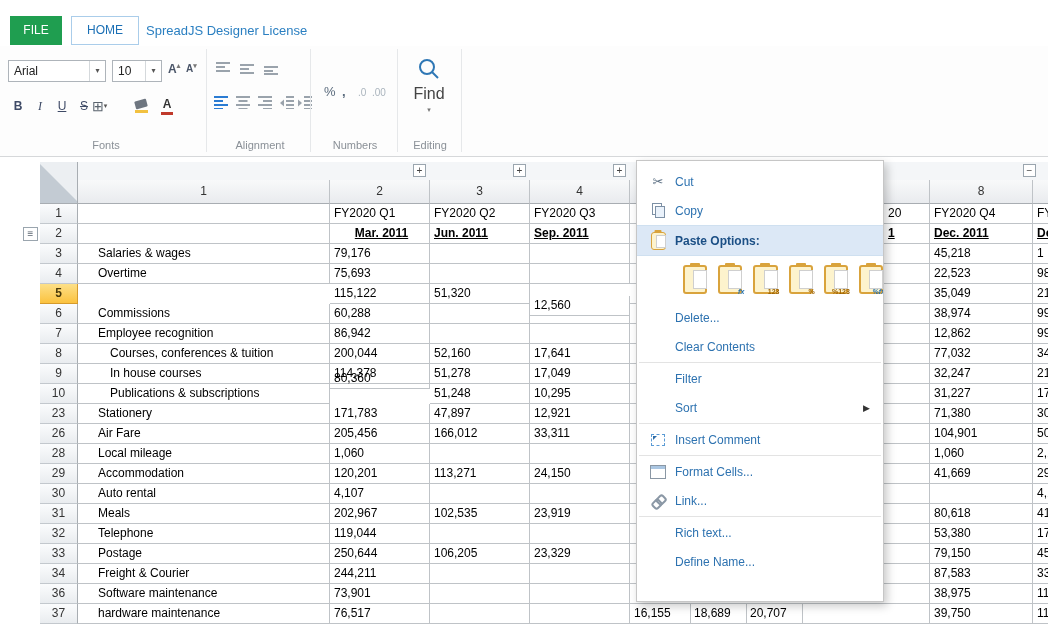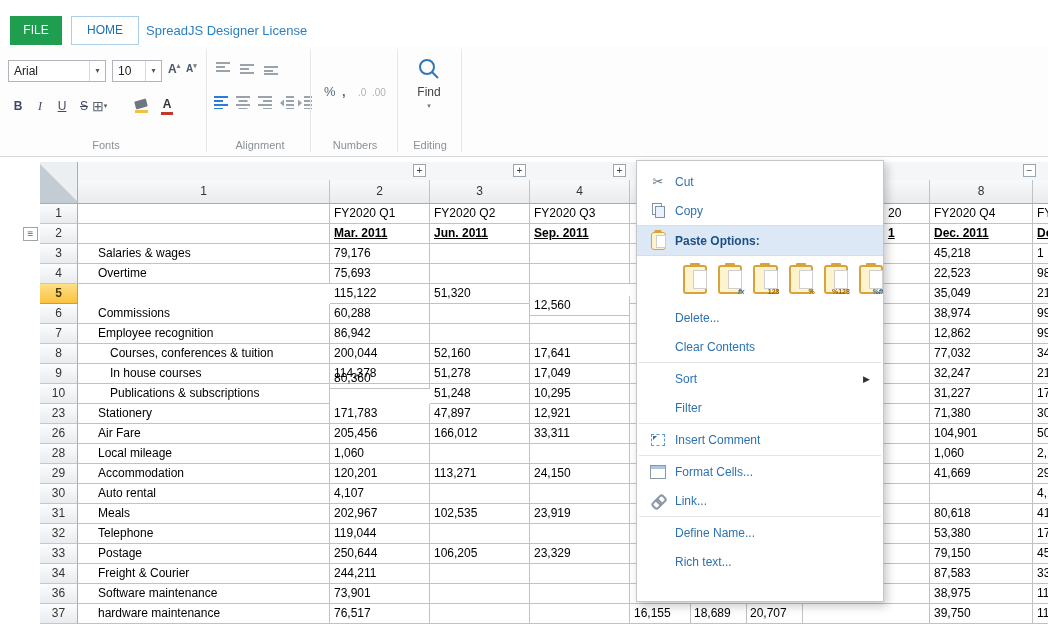--- a/index.html
+++ b/index.html
@@ -40,21 +40,21 @@
   .rbtn{position:absolute;top:48px;width:22px;height:24px;display:flex;flex-direction:column;
         align-items:center;justify-content:center;cursor:pointer;}
   .ic-bucket{width:12px;height:8px;background:#6e7680;border-radius:1px;transform:rotate(-15deg);}
   .cbar{width:13px;height:3px;margin-top:2px;}
   .fc-letter{font-size:12px;font-weight:bold;color:#333;line-height:12px;}
   .alic{position:absolute;}
   .numic{position:absolute;font-size:13px;color:#5a6b7d;cursor:pointer;}
   .numic.gray{color:#aab4bd;font-size:10px;}
   #find-btn{position:absolute;left:402px;top:3px;width:54px;height:100px;display:flex;flex-direction:column;
             align-items:center;padding-top:8px;box-sizing:border-box;cursor:pointer;}
-  #find-btn .flabel{font-size:12px;color:#444;margin-top:4px;}
+  #find-btn .flabel{font-size:16px;color:#444;margin-top:4px;}
   #find-btn .fdrop{font-size:7px;color:#777;margin-top:3px;}
 
   
   #grid{position:absolute;inset:0;z-index:1;}
   .strip{position:absolute;left:78px;top:162px;width:970px;height:18px;background:#f4f6f8;}
   .corner{position:absolute;left:40px;top:162px;width:38px;height:42px;box-sizing:border-box;
           background:linear-gradient(45deg,#c3cbd3 49%,#eceff2 51%);
           border-right:1px solid var(--header_line);border-bottom:1px solid var(--header_line);}
   .gbtn{position:absolute;top:164px;width:13px;height:13px;box-sizing:border-box;border:1px solid #9aa5ae;
         background:#fff;font-size:10px;line-height:11px;text-align:center;color:#444;cursor:pointer;}
@@ -247,21 +247,21 @@
       <div class="rh" style="top: 204px;">1</div>
       <div class="cell  vb" style="left: 78px; top: 204px; width: 252px;"></div>
       <div class="cell vb" style="left: 330px; top: 204px; width: 100px;">FY2020 Q1</div>
       <div class="cell vb" style="left: 430px; top: 204px; width: 100px;">FY2020 Q2</div>
       <div class="cell vb" style="left: 530px; top: 204px; width: 100px;">FY2020 Q3</div>
       <div class="cell vb" style="left: 630px; top: 204px; width: 300px;"></div>
       <div class="cell vb" style="left: 930px; top: 204px; width: 103px;">FY2020 Q4</div>
       <div class="cell part" style="left: 1033px; top: 204px; width: 70px;">FY</div>
       <div class="rh" style="top: 224px;">2</div>
       <div class="cell  vb" style="left: 78px; top: 224px; width: 252px;"></div>
-      <div class="cell vb mh" style="left: 330px; top: 224px; width: 100px;">Mar. 2011</div>
+      <div class="cell vb mh" style="left: 330px; top: 224px; width: 100px; text-align: center;">Mar. 2011</div>
       <div class="cell vb mh" style="left: 430px; top: 224px; width: 100px;">Jun. 2011</div>
       <div class="cell vb mh" style="left: 530px; top: 224px; width: 100px;">Sep. 2011</div>
       <div class="cell vb" style="left: 630px; top: 224px; width: 300px;"></div>
       <div class="cell vb mh" style="left: 930px; top: 224px; width: 103px;">Dec. 2011</div>
       <div class="cell part mh" style="left: 1033px; top: 224px; width: 70px;">De</div>
       <div class="rh" style="top: 244px;">3</div>
       <div class="cell ind1 vb" style="left: 78px; top: 244px; width: 252px;">Salaries &amp; wages</div>
       <div class="cell vb" style="left: 330px; top: 244px; width: 100px;">79,176</div>
       <div class="cell vb" style="left: 430px; top: 244px; width: 100px;"></div>
       <div class="cell vb" style="left: 530px; top: 244px; width: 100px;"></div>
@@ -472,27 +472,27 @@
         <div class="ic"></div>
         <div class="lbl">Delete...</div>
       </div>
       <div class="mi">
         <div class="ic"></div>
         <div class="lbl">Clear Contents</div>
       </div>
       <div class="sep"></div>
       <div class="mi">
         <div class="ic"></div>
+        <div class="lbl">Filter</div>
+      </div>
+      <div class="mi">
+        <div class="ic"></div>
         <div class="lbl">Sort</div>
         <div class="sub-arrow">▶</div>
       </div>
-      <div class="mi">
-        <div class="ic"></div>
-        <div class="lbl">Filter</div>
-      </div>
       <div class="sep"></div>
       <div class="mi">
         <div class="ic">
           <div class="ic-comment"></div>
         </div>
         <div class="lbl">Insert Comment</div>
       </div>
       <div class="sep"></div>
       <div class="mi">
         <div class="ic">
@@ -502,20 +502,20 @@
       </div>
       <div class="mi">
         <div class="ic">
           <div class="ic-link"></div>
         </div>
         <div class="lbl">Link...</div>
       </div>
       <div class="sep"></div>
       <div class="mi">
         <div class="ic"></div>
+        <div class="lbl">Rich text...</div>
+      </div>
+      <div class="mi">
+        <div class="ic"></div>
         <div class="lbl">Define Name...</div>
       </div>
-      <div class="mi">
-        <div class="ic"></div>
-        <div class="lbl">Rich text...</div>
-      </div>
     </div>
 </div>
 
 </body></html>

